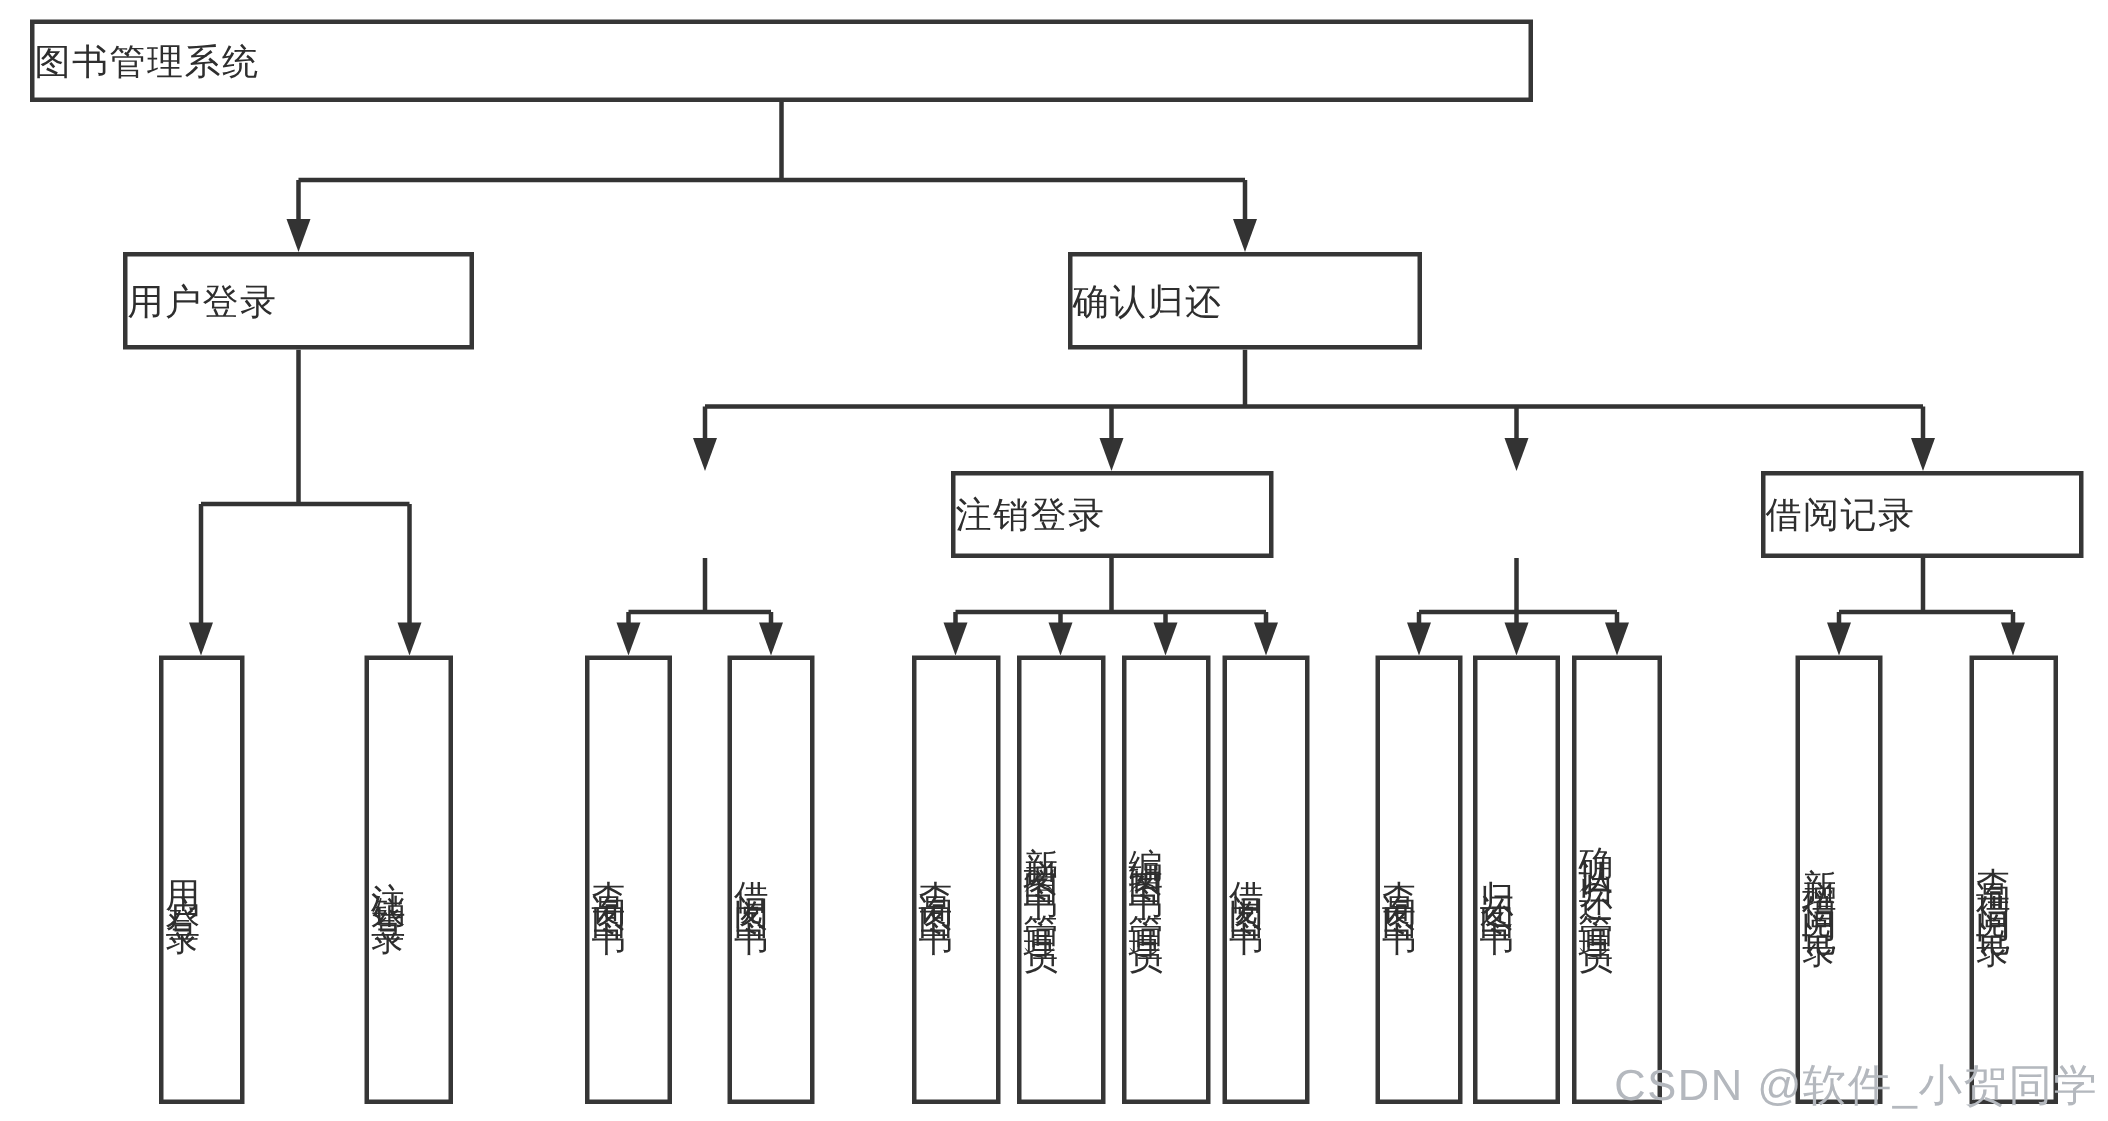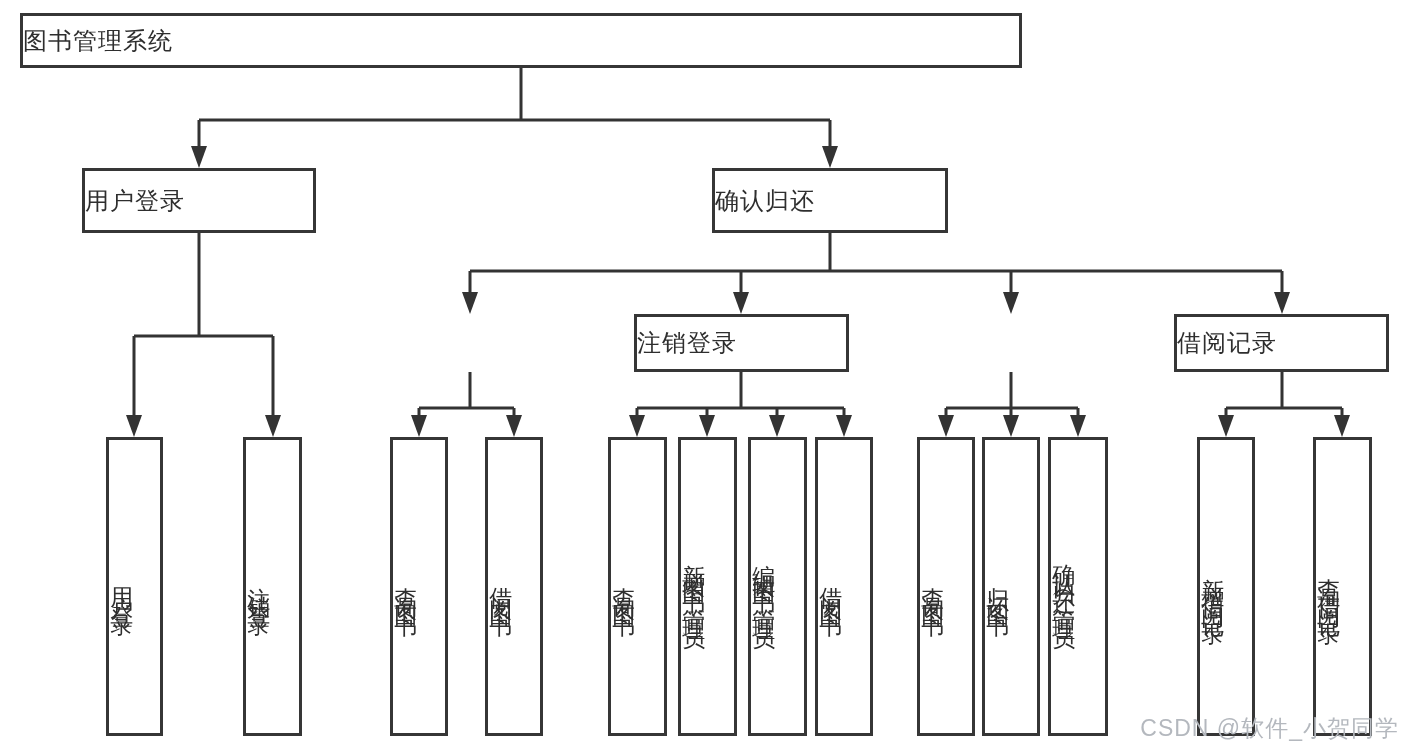--- a/index.html
+++ b/index.html
@@ -48,21 +48,21 @@
   .vbox .vtext {
     writing-mode: vertical-rl;
     text-orientation: mixed;
     letter-spacing: 9px;
     white-space: nowrap;
   }
   .watermark {
     position: absolute;
     right: 6px;
     bottom: 3px;
-    font-size: 23px;
+    font-size: 29px;
     color: var(--watermark);
     letter-spacing: 1px;
     z-index: 5;
     white-space: nowrap;
   }
 </style>
 </head>
 <body>
 
 <div class="canvas">

